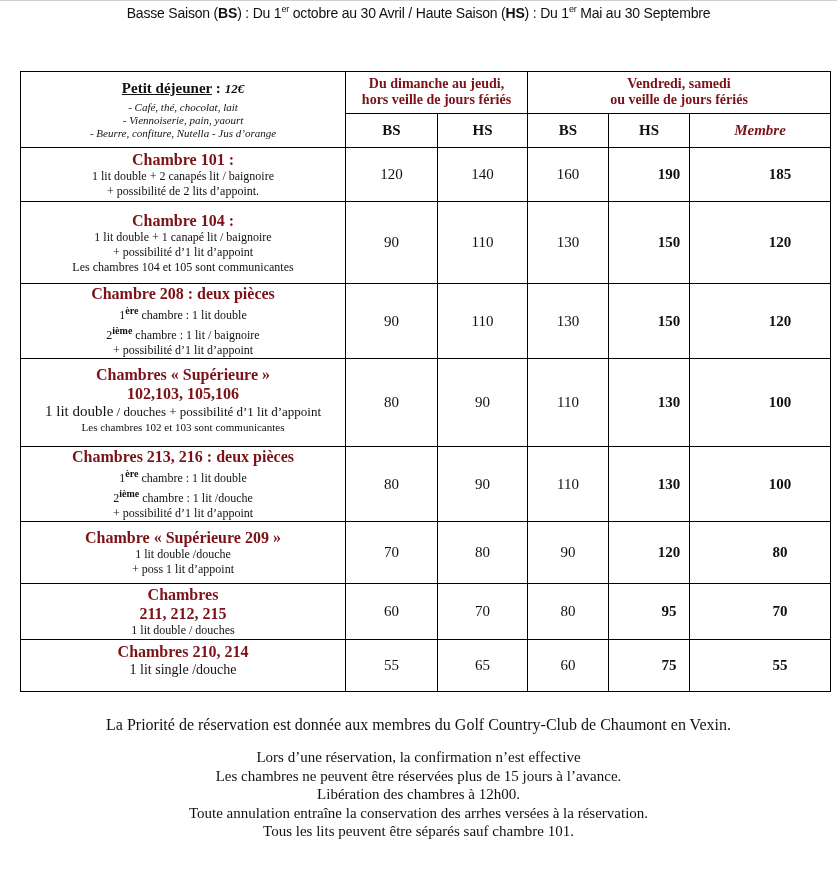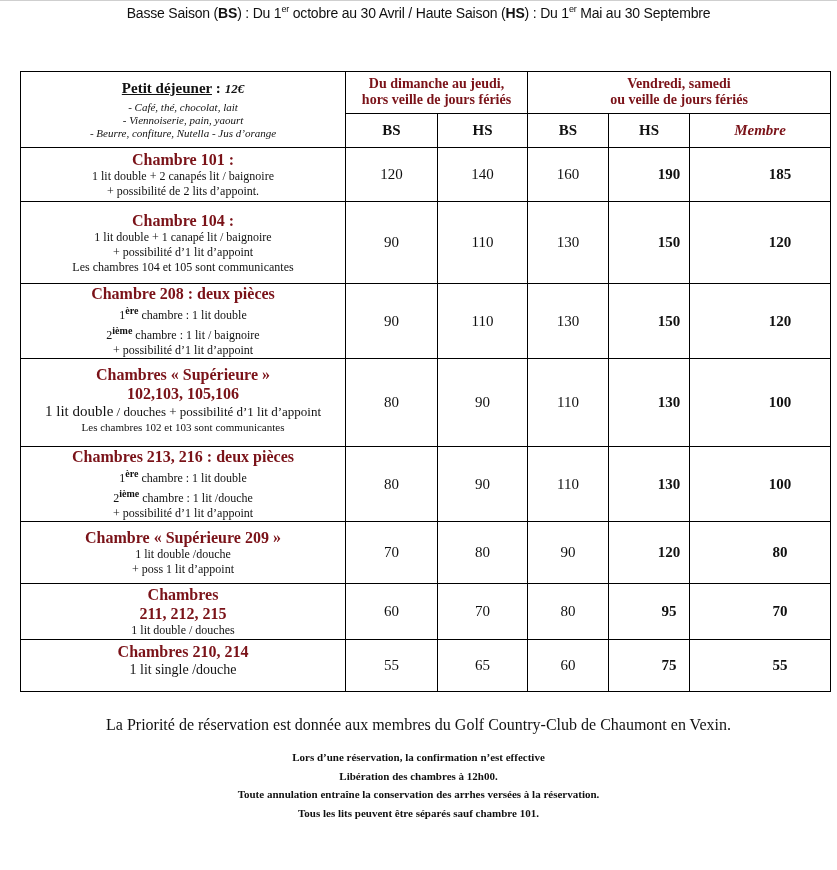--- a/index.html
+++ b/index.html
@@ -22,21 +22,21 @@
   .bf-item { font-style: italic; font-size: 11px; line-height: 13px; }
   .room-name { font-weight: bold; font-size: 16px; line-height: 19px; color: #7a1218; }
   .room-line { font-size: 12px; line-height: 15px; }
   .room-line.big { font-size: 14px; line-height: 17px; }
   .room-line sup { font-size: 10px; font-weight: bold; }
   .num { font-size: 15px; }
   .num.bold { font-weight: bold; padding-left: 40px; }
 
   .footer { position: absolute; left: 0; width: 837px; text-align: center; font-family: "Liberation Serif", serif; }
   .priority { top: 716px; font-size: 16px; font-weight: normal; }
-  .rules { top: 748px; font-size: 11px; font-weight: bold; line-height: 18.5px; }
+  .rules { top: 748px; font-size: 15px; font-weight: normal; line-height: 18.5px; }
   .rules div { margin: 0; }
 </style>
 </head>
 <body>
 
 <div class="topline"></div>
 
 <div class="season">
   <span>Basse Saison (</span><b>BS</b><span>) : Du 1</span><sup>er</sup><span> octobre au 30 Avril /  Haute Saison (</span><b>HS</b><span>) : Du 1</span><sup>er</sup><span> Mai  au 30 Septembre</span>
 </div>
@@ -186,16 +186,17 @@
     <td class="num bold">75</td>
     <td class="num bold">55</td>
   </tr>
 </tbody>
   </table>
 
 <div class="footer priority">La Priorité de réservation est donnée aux membres du Golf Country-Club de Chaumont en Vexin.</div>
 
 <div class="footer rules">
   <div>Lors d’une réservation, la confirmation n’est effective</div>
+  <div>Les chambres ne peuvent être réservées plus de 15 jours à l’avance.</div>
   <div>Libération des chambres à 12h00.</div>
   <div>Toute annulation entraîne  la conservation des arrhes versées à la réservation.</div>
   <div>Tous les lits peuvent être séparés sauf chambre 101.</div>
 </div>
 
 </body></html>

